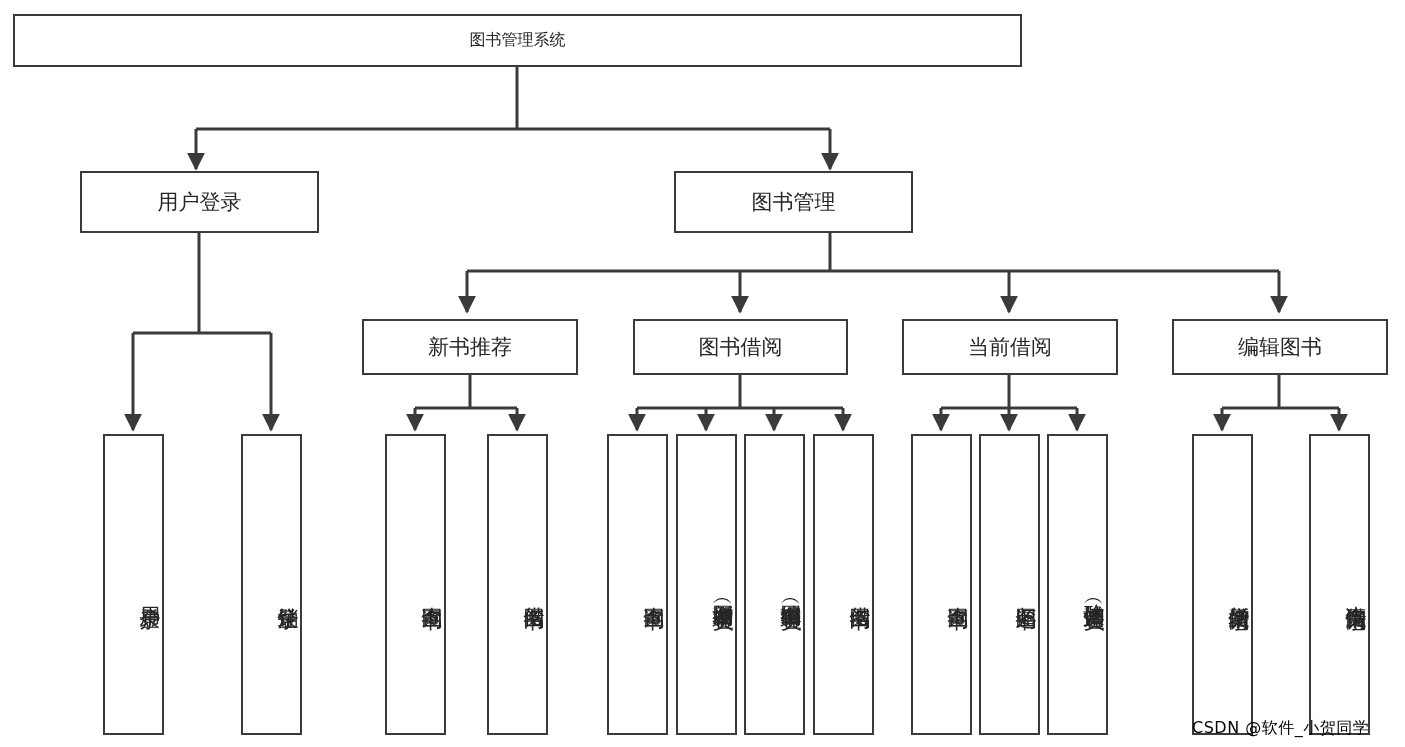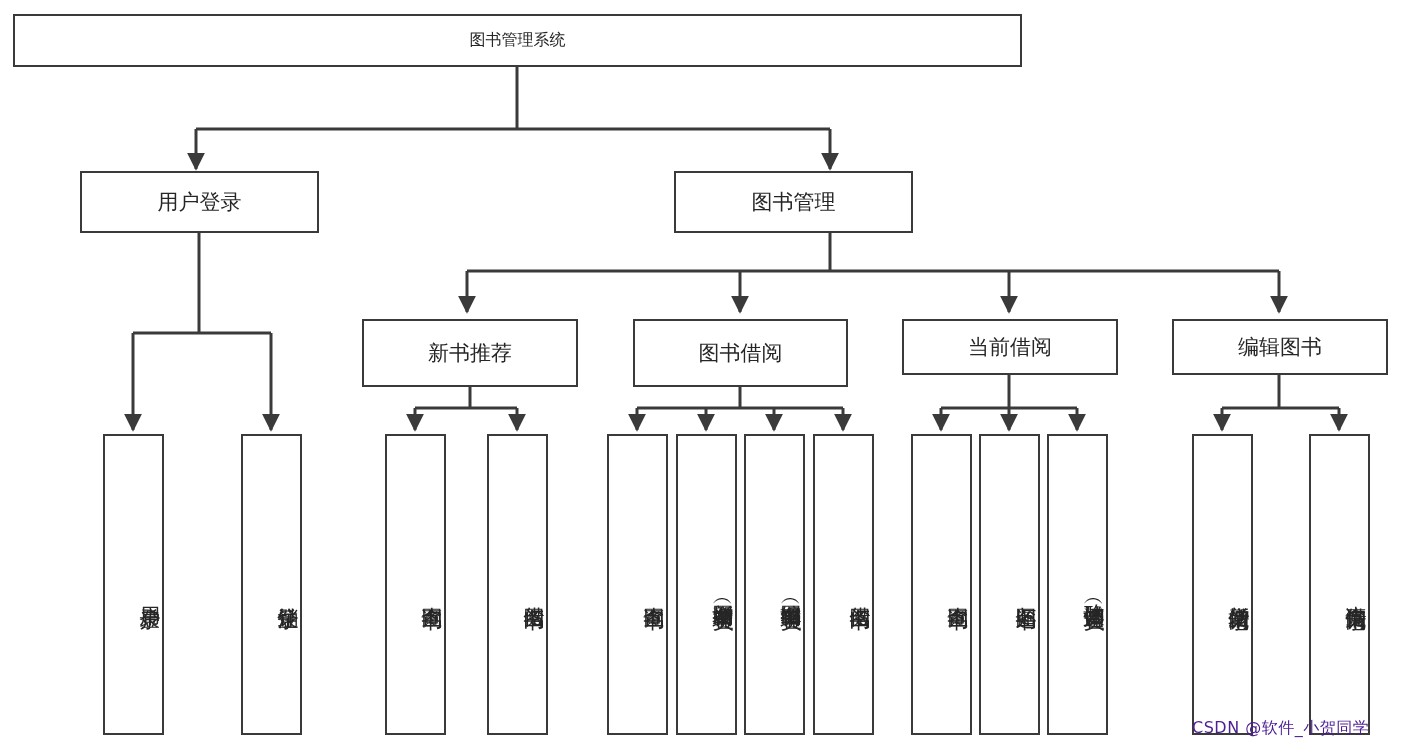--- a/index.html
+++ b/index.html
@@ -53,21 +53,21 @@
     letter-spacing: 1px;
   }
   .node.vert .vlabel {
     writing-mode: vertical-rl;
     text-orientation: upright;
     display: block;
   }
   .watermark {
     position: absolute;
     font-size: 16px;
-    color: #4c1d95;
+    color: #000000;
     white-space: nowrap;
     letter-spacing: 0.5px;
   }
 </style>
 </head>
 <body>
 
 <div id="canvas">
 
   <svg id="edges" viewBox="0 0 1405 747" xmlns="http://www.w3.org/2000/svg">
@@ -127,24 +127,24 @@
     <span>图书管理系统</span>
   </div>
 
   <div class="node horiz" style="left:80px; top:171px; width:239px; height:62px;">
     <span>用户登录</span>
   </div>
   <div class="node horiz" style="left:674px; top:171px; width:239px; height:62px;">
     <span>图书管理</span>
   </div>
 
-  <div class="node horiz" style="left:362px; top:319px; width:216px; height:68px;text-align:center;">
+  <div class="node horiz" style="left:362px; top:319px; width:216px; height:56px;text-align:center;">
     <span>新书推荐</span>
   </div>
-  <div class="node horiz" style="left:633px; top:319px; width:215px; height:68px;">
+  <div class="node horiz" style="left:633px; top:319px; width:215px; height:56px;">
     <span>图书借阅</span>
   </div>
   <div class="node horiz" style="left:902px; top:319px; width:216px; height:56px;">
     <span>当前借阅</span>
   </div>
   <div class="node horiz" style="left:1172px; top:319px; width:216px; height:56px;">
     <span>编辑图书</span>
   </div>
 
   <div class="node vert" style="left:103px; top:434px; width:61px; height:301px;">

